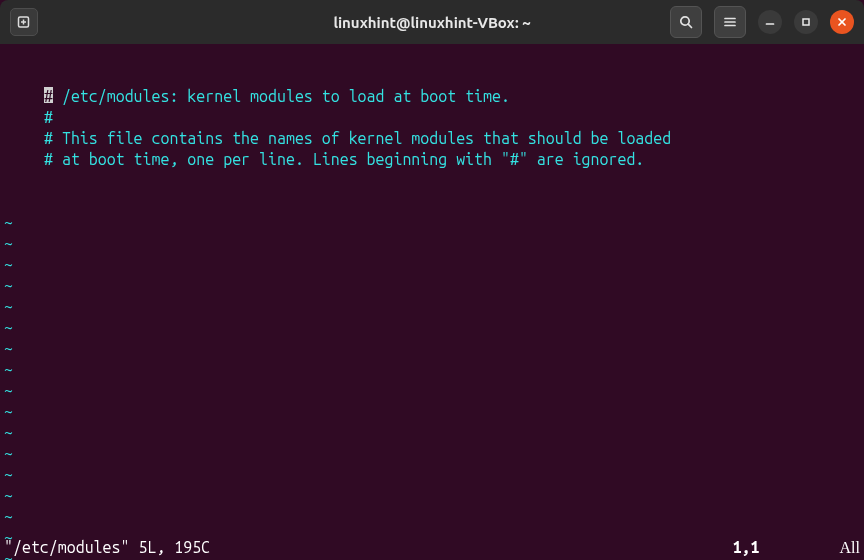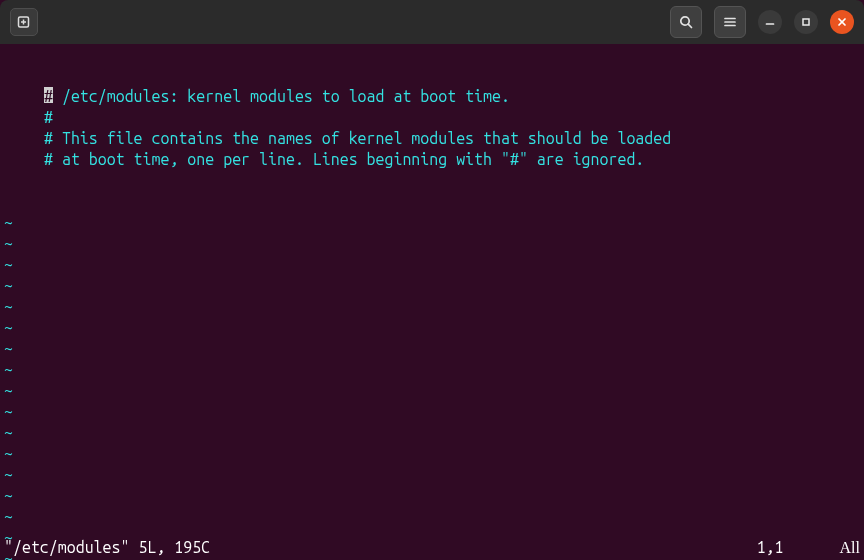--- a/index.html
+++ b/index.html
@@ -105,37 +105,38 @@
       bottom: 0;
       left: 0;
       right: 0;
       color: #ffffff;
       display: flex;
       padding: 0 4px 2px 4px;
       font-family: "Ubuntu Mono", monospace;
     }
     .status-file { flex: 0 0 auto; }
     .status-spacer { flex: 1 1 auto; }
-    .status-pos { flex: 0 0 auto; margin-right: 56px; }
+    .status-pos { flex: 0 0 auto; margin-right: 80px; font-weight: bold; }
     .status-all { flex: 0 0 auto; font-family: Liberation Serif, serif; }
     .content-lines { padding-left: 4px; }
   </style>
 </head>
 <body>
 
 <div class="titlebar">
   <div class="titlebar-left">
     <div class="new-tab-btn">
       <svg width="16" height="16" viewBox="0 0 16 16">
         <rect x="2.5" y="3" width="10" height="10" rx="1.5" fill="none" stroke="#ddd" stroke-width="1.5"></rect>
         <line x1="7.5" y1="5.5" x2="7.5" y2="10.5" stroke="#ddd" stroke-width="1.5"></line>
         <line x1="5" y1="8" x2="10" y2="8" stroke="#ddd" stroke-width="1.5"></line>
       </svg>
     </div>
   </div>
+  <div class="title">linuxhint@linuxhint-VBox: ~</div>
   <div class="titlebar-right">
     <div class="icon-btn">
       <svg width="16" height="16" viewBox="0 0 16 16">
         <circle cx="7" cy="7" r="4.2" fill="none" stroke="#e2e2e2" stroke-width="1.7"></circle>
         <line x1="10.2" y1="10.2" x2="13.5" y2="13.5" stroke="#e2e2e2" stroke-width="1.7" stroke-linecap="round"></line>
       </svg>
     </div>
     <div class="icon-btn">
       <svg width="16" height="16" viewBox="0 0 16 16">
         <line x1="3" y1="4.5" x2="13" y2="4.5" stroke="#e2e2e2" stroke-width="1.7" stroke-linecap="round"></line>

